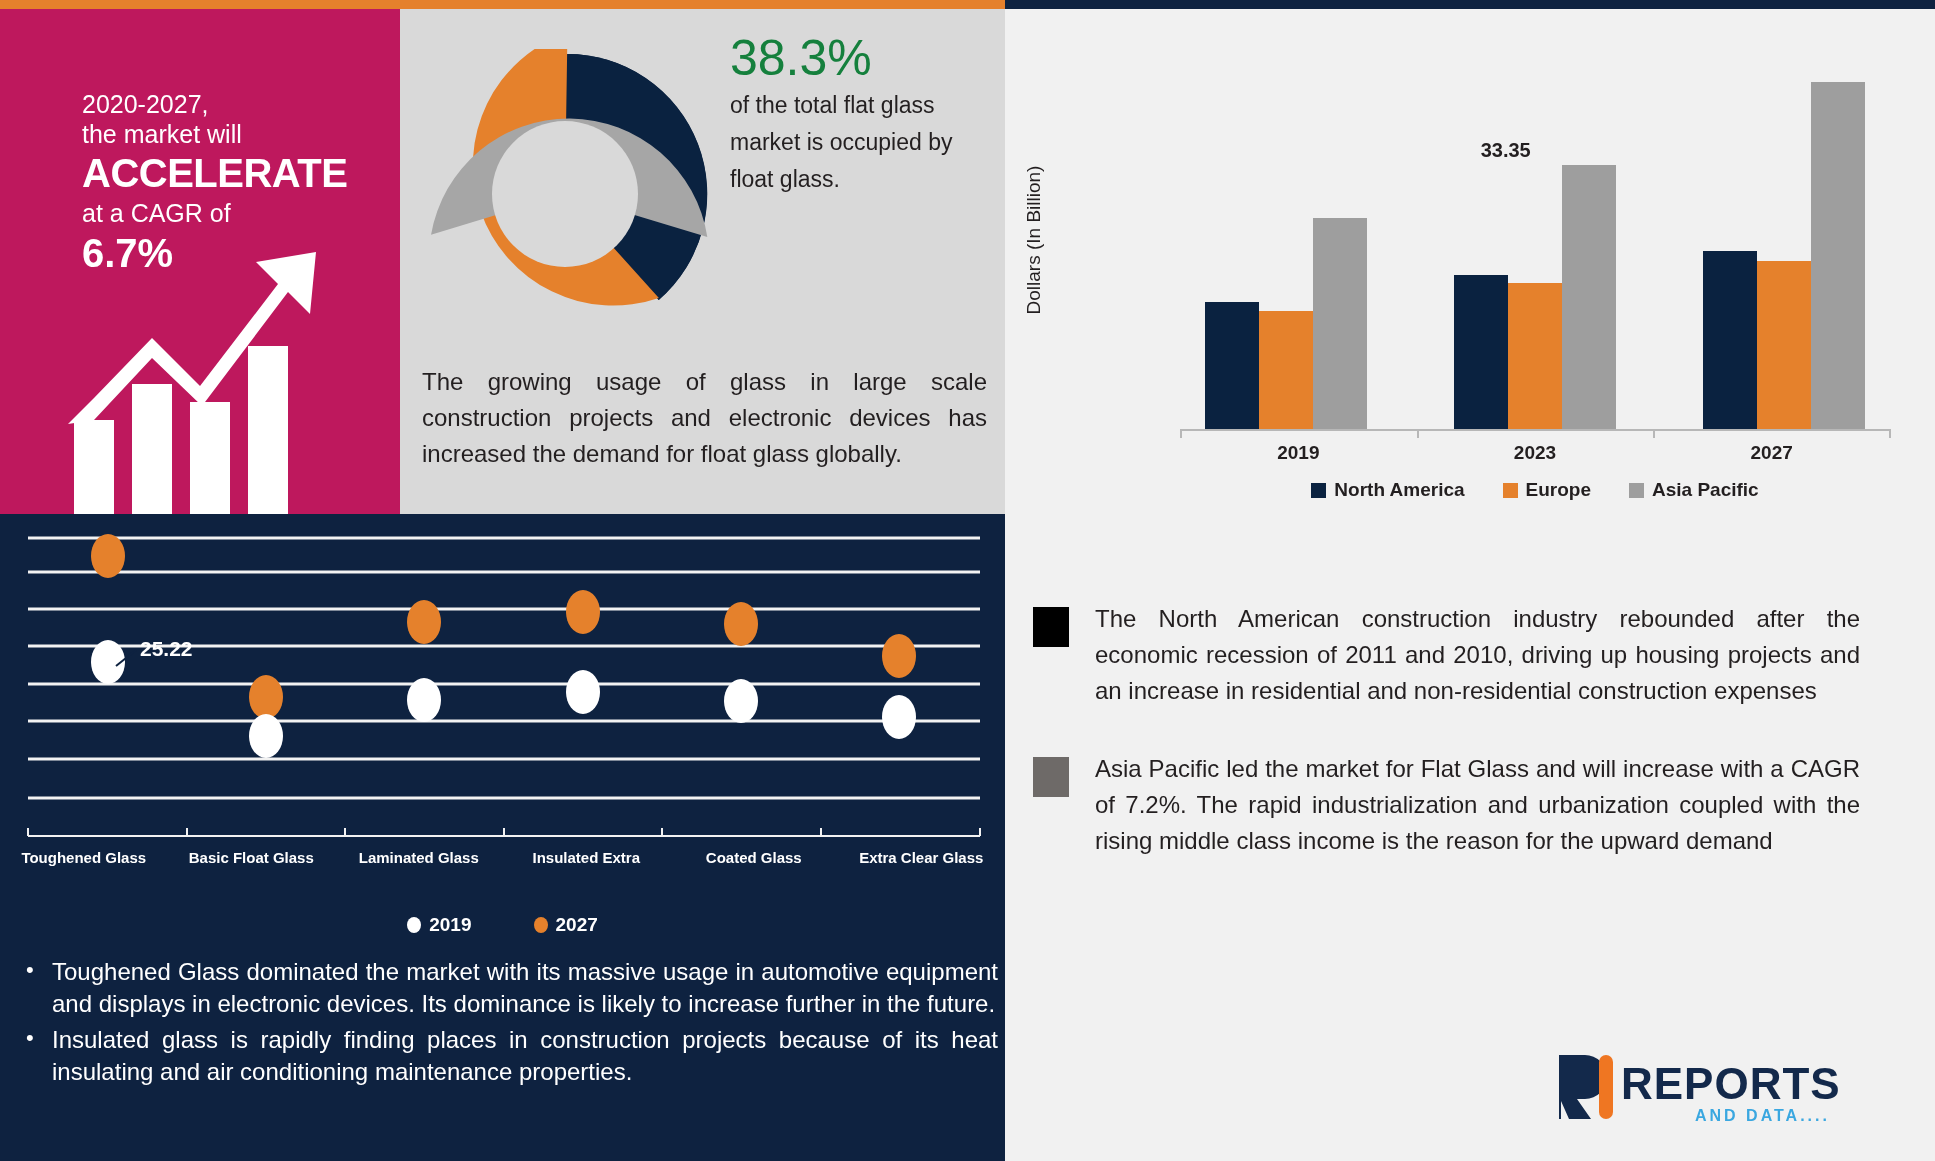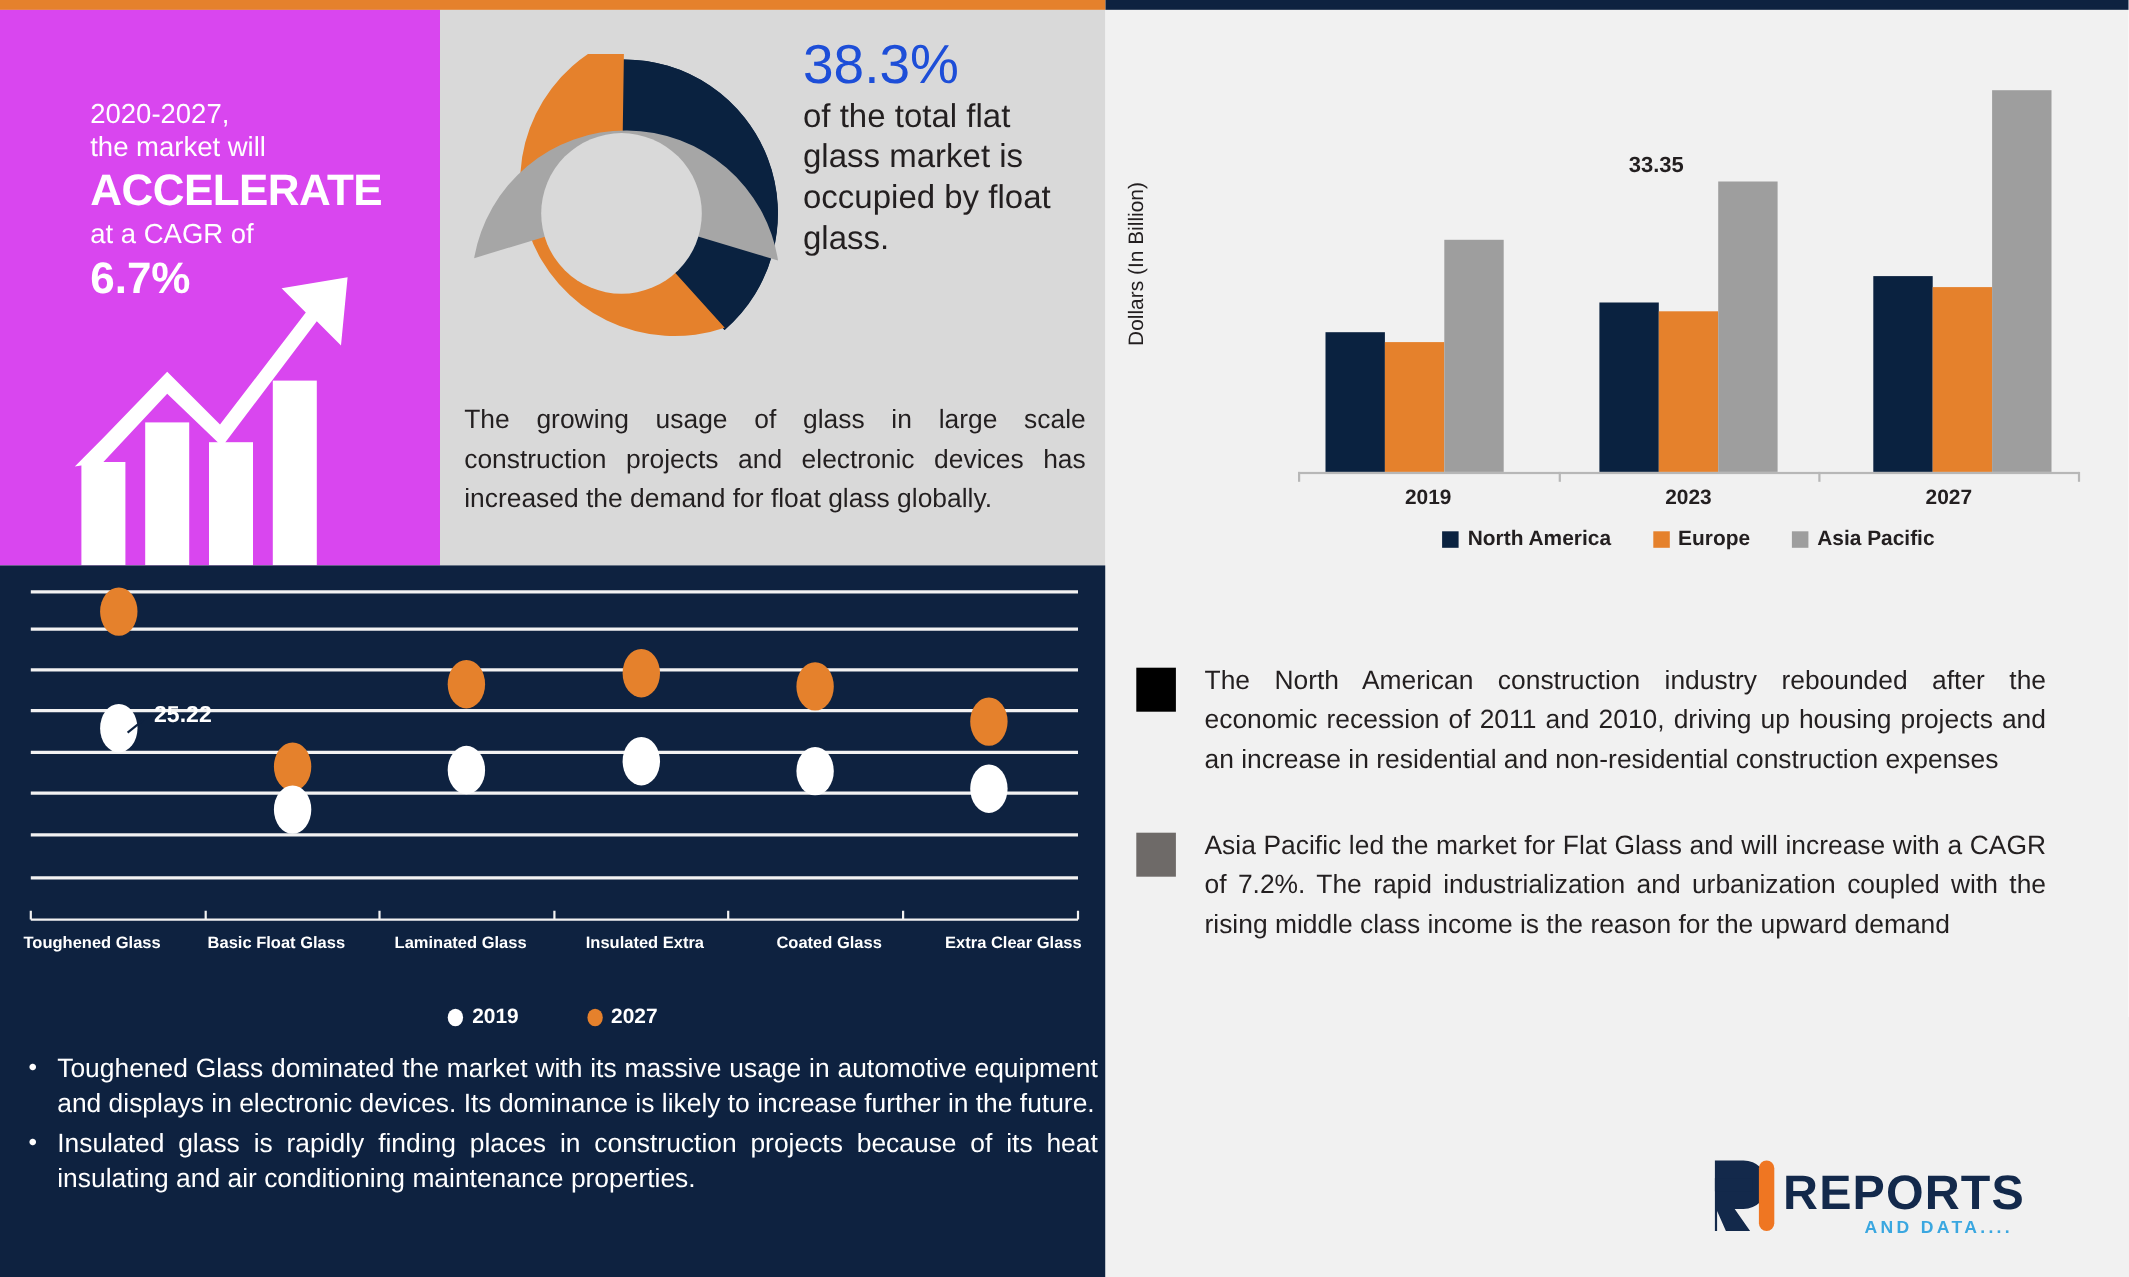--- a/index.html
+++ b/index.html
@@ -11,40 +11,40 @@
   }
   .canvas { position: relative; width: 1935px; height: 1161px; background:#ffffff; }
 
   
   .top-strip-left { position:absolute; left:0; top:0; width:1005px; height:9px; background:#e5812c; }
   .top-strip-right { position:absolute; left:1005px; top:0; width:930px; height:9px; background:#0e2240; }
 
   
   .accelerate-panel {
     position:absolute; left:0; top:9px; width:400px; height:505px;
-    background:#d946ef; color:#ffffff;
+    background:#be185d; color:#ffffff;
   }
   .accel-text { position:absolute; left:82px; top:80px; width:300px; }
   .accel-line1 { font-size:25px; line-height:30px; font-weight:400; }
   .accel-line2 { font-size:25px; line-height:30px; font-weight:400; }
   .accel-big { font-size:40px; font-weight:bold; line-height:48px; letter-spacing:-0.5px; }
   .accel-line3 { font-size:25px; line-height:32px; }
   .accel-pct { font-size:40px; font-weight:bold; line-height:48px; }
 
   .growth-icon { position:absolute; left:60px; bottom:0px; width:270px; height:280px; }
 
   
   .donut-panel {
     position:absolute; left:400px; top:9px; width:605px; height:505px;
     background:#d9d9d9;
   }
   .donut-wrap { position:absolute; left:20px; top:40px; width:290px; height:290px; }
   .pct-block { position:absolute; left:330px; top:20px; width:260px; }
-  .pct-number { color:#1d4ed8; font-size:50px; line-height:58px; font-weight:400; }
-  .pct-desc { color:#231f20; font-size:30px; line-height:37px; }
+  .pct-number { color:#15803d; font-size:50px; line-height:58px; font-weight:400; }
+  .pct-desc { color:#231f20; font-size:23px; line-height:37px; }
   .donut-para {
     position:absolute; left:22px; top:355px; width:565px;
     font-size:24px; line-height:36px; color:#231f20; text-align:justify;
   }
 
   
   .dot-panel {
     position:absolute; left:0; top:514px; width:1005px; height:647px;
     background:#0e2240;
   }

